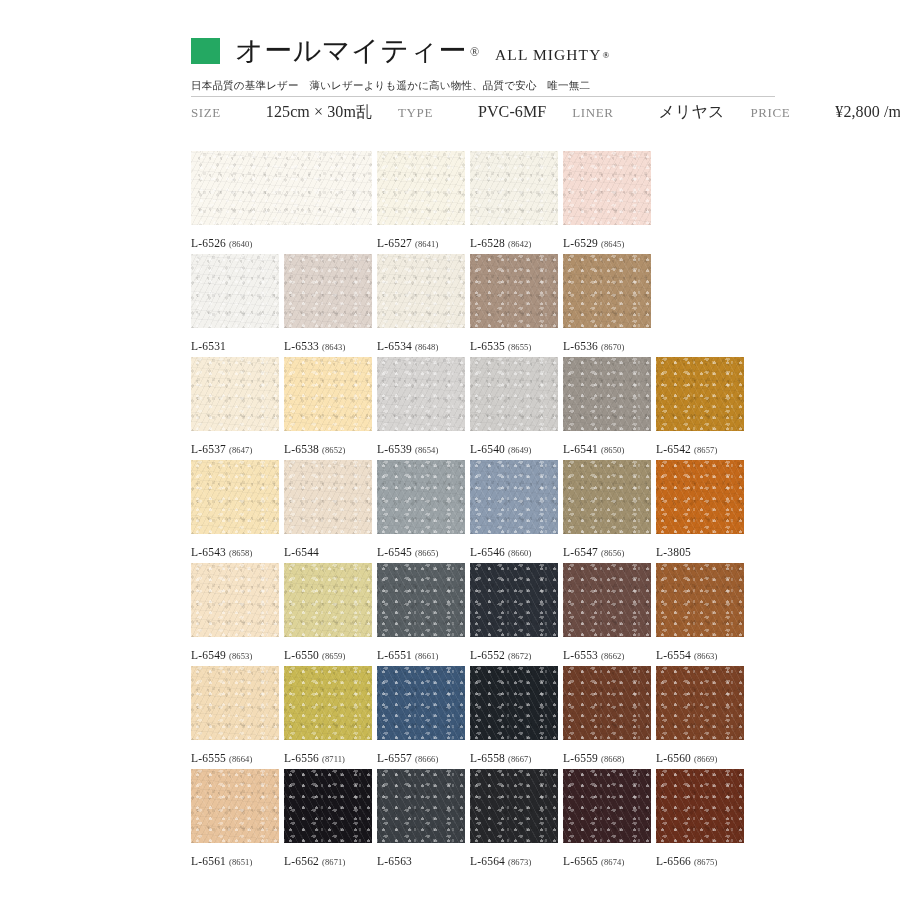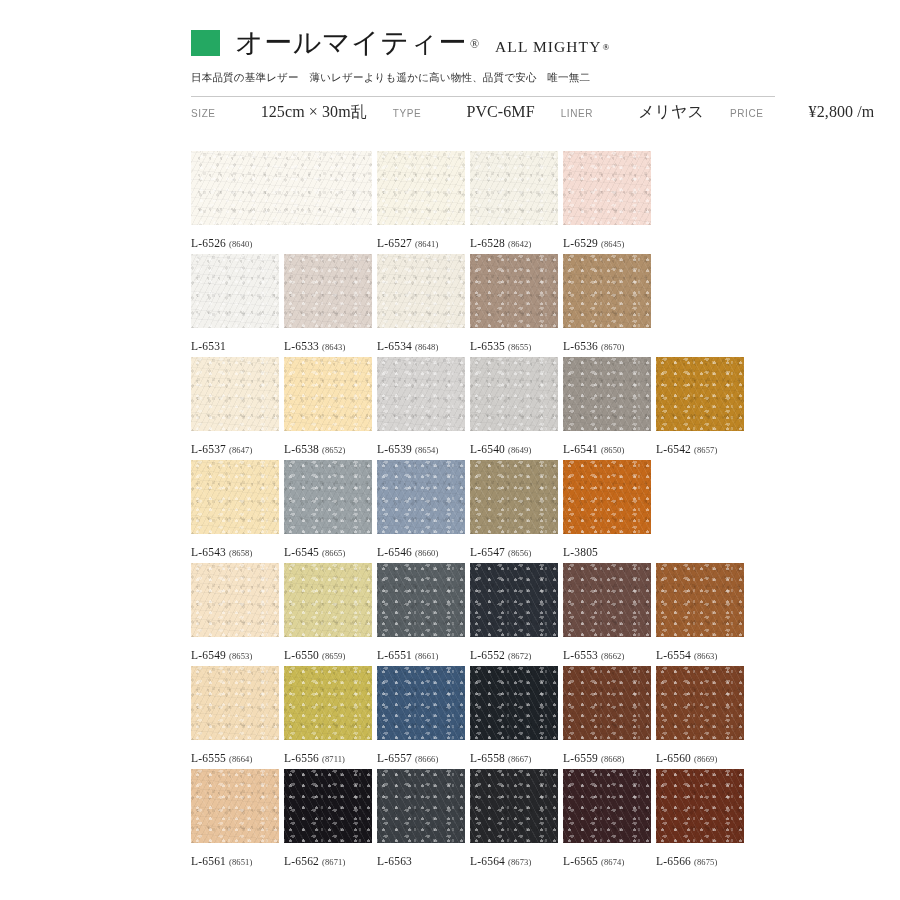--- a/index.html
+++ b/index.html
@@ -10,21 +10,21 @@
     height: 900px;
     background: #ffffff;
     font-family: "Liberation Serif", "DejaVu Serif", serif;
     overflow: hidden;
     position: relative;
   }
 
   
   #page { position: relative; width: 900px; height: 900px; }
 
-  .header { position: absolute; left: 191px; top: 22px; width: 584px; }
+  .header { position: absolute; left: 191px; top: 30px; width: 584px; }
 
   .title-row { display: flex; align-items: center; height: 42px; }
   .brand-square {
     width: 29px; height: 26px;
     background: #24a862;
     margin-right: 15px;
     flex: 0 0 auto;
   }
   .title-jp {
     font-family: "Liberation Serif", "DejaVu Serif", serif;
@@ -73,22 +73,22 @@
     left: 191px;
     top: 104px;
     width: 584px;
     height: 16px;
     display: flex;
     align-items: center;
     white-space: nowrap;
   }
   .spec { display: flex; align-items: baseline; }
   .spec-key {
-    font-family: Liberation Sans, sans-serif;
-    font-size: 10px;
+    font-family: Liberation Serif, serif;
+    font-size: 13px;
     letter-spacing: 0.6px;
     color: #8a8a8a;
     margin-right: 6px;
   }
   .spec-val {
     font-family: Liberation Serif, serif;
     font-size: 16px;
     color: #2b2b2b;
     letter-spacing: 0.1px;
     margin-left: 39px;
@@ -271,20 +271,24 @@
           <div class="chip" style="background-color: rgb(189, 132, 35);"></div>
           <div class="caption"><span class="code">L-6542</span><span class="sub">(8657)</span></div>
         </div>
       </div>
       <div class="grid-row">
         <div class="cell">
           <div class="chip" style="background-color: rgb(247, 227, 182);"></div>
           <div class="caption"><span class="code">L-6543</span><span class="sub">(8658)</span></div>
         </div>
         <div class="cell">
+          <div class="chip" style="background-color: rgb(237, 222, 203);"></div>
+          <div class="caption"><span class="code">L-6544</span></div>
+        </div>
+        <div class="cell">
           <div class="chip" style="background-color: rgb(154, 162, 166);"></div>
           <div class="caption"><span class="code">L-6545</span><span class="sub">(8665)</span></div>
         </div>
         <div class="cell">
           <div class="chip" style="background-color: rgb(139, 155, 176);"></div>
           <div class="caption"><span class="code">L-6546</span><span class="sub">(8660)</span></div>
         </div>
         <div class="cell">
           <div class="chip" style="background-color: rgb(159, 143, 109);"></div>
           <div class="caption"><span class="code">L-6547</span><span class="sub">(8656)</span></div>

